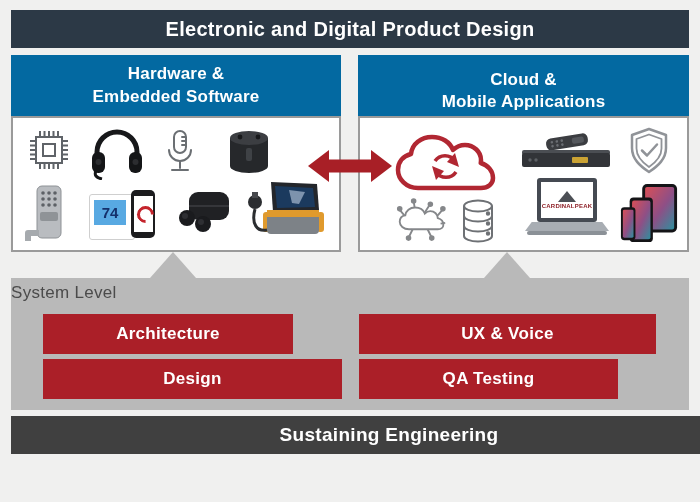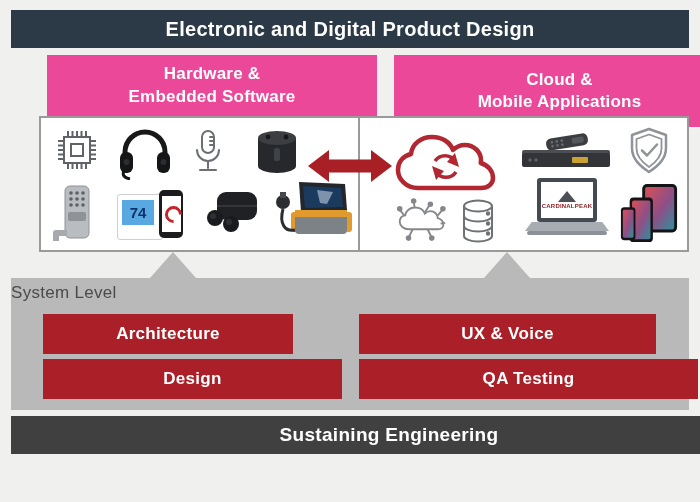--- a/index.html
+++ b/index.html
@@ -7,46 +7,46 @@
     width:700px;height:502px;
     font-family:"Liberation Sans", sans-serif;
     background:#f0f0ef;
   }
   .stage{position:relative;width:700px;height:502px;background:#f0f0ef;overflow:hidden;}
   .bar{
     position:absolute;display:flex;align-items:center;justify-content:center;
     color:#fff;font-weight:bold;text-align:center;
   }
   #title-bar{left:11px;top:10px;width:678px;height:38px;background:#2c3946;font-size:20px;letter-spacing:.3px;}
-  .col-header{background:#ec4899;font-size:17px;line-height:1.3;white-space:pre-line;letter-spacing:.2px;margin-left:36px;}
+  .col-header{background:#0369a1;font-size:17px;line-height:1.3;white-space:pre-line;letter-spacing:.2px;}
   #hw-header{left:11px;top:55px;width:330px;height:61px;}
   #cloud-header{left:358px;top:55px;width:331px;height:72px;}
   .panel{position:absolute;background:#fff;border:2px solid #9a9a9a;box-sizing:border-box;}
-  #hw-panel{left:11px;top:116px;width:330px;height:136px;margin-left:28px;}
+  #hw-panel{left:11px;top:116px;width:330px;height:136px;}
   #cloud-panel{left:358px;top:116px;width:331px;height:136px;}
   .icon{position:absolute;}
   #flow-arrow{position:absolute;left:308px;top:148px;width:84px;height:36px;}
   .tri{
     position:absolute;top:252px;width:0;height:0;
     border-left:23px solid transparent;border-right:23px solid transparent;
     border-bottom:26px solid #b9b9b9;
   }
   #tri-left{left:150px;}
   #tri-right{left:484px;}
   #sys-panel{position:absolute;left:11px;top:278px;width:678px;height:132px;background:#b9b9b9;}
   #sys-label{position:absolute;top:5px;left:0;width:100%;text-align:left;color:#4b4b4b;font-size:17px;letter-spacing:.3px;}
   .red-btn{
     position:absolute;height:40px;background:#ab1f28;color:#fff;
     display:flex;align-items:center;justify-content:center;
     font-size:17px;font-weight:bold;letter-spacing:.3px;
   }
   #btn-architecture{left:32px;top:36px;width:250px;}
   #btn-design{left:32px;top:81px;width:299px;}
   #btn-ux{left:348px;top:36px;width:297px;}
-  #btn-qa{left:348px;top:81px;width:339px;}
+  #btn-qa{left:348px;top:81px;width:259px;}
   .slate{background:#404040;font-size:19px;letter-spacing:.3px;padding-left:39px;}
   #sustaining-bar{left:11px;top:416px;width:678px;height:38px;}
   #managed-bar{left:11px;top:459px;width:678px;height:38px;}
 
   
   #icon-thermostat{left:76px;top:72px;width:66px;height:52px;}
   .thermo-body{position:absolute;left:0;top:4px;width:44px;height:44px;background:#fff;border:1px solid #cfcfcf;border-radius:3px;}
   .thermo-screen{
     position:absolute;left:4px;top:5px;width:32px;height:25px;background:#58a9e2;
     color:#14306b;font-weight:bold;font-size:15px;display:flex;align-items:center;justify-content:center;

